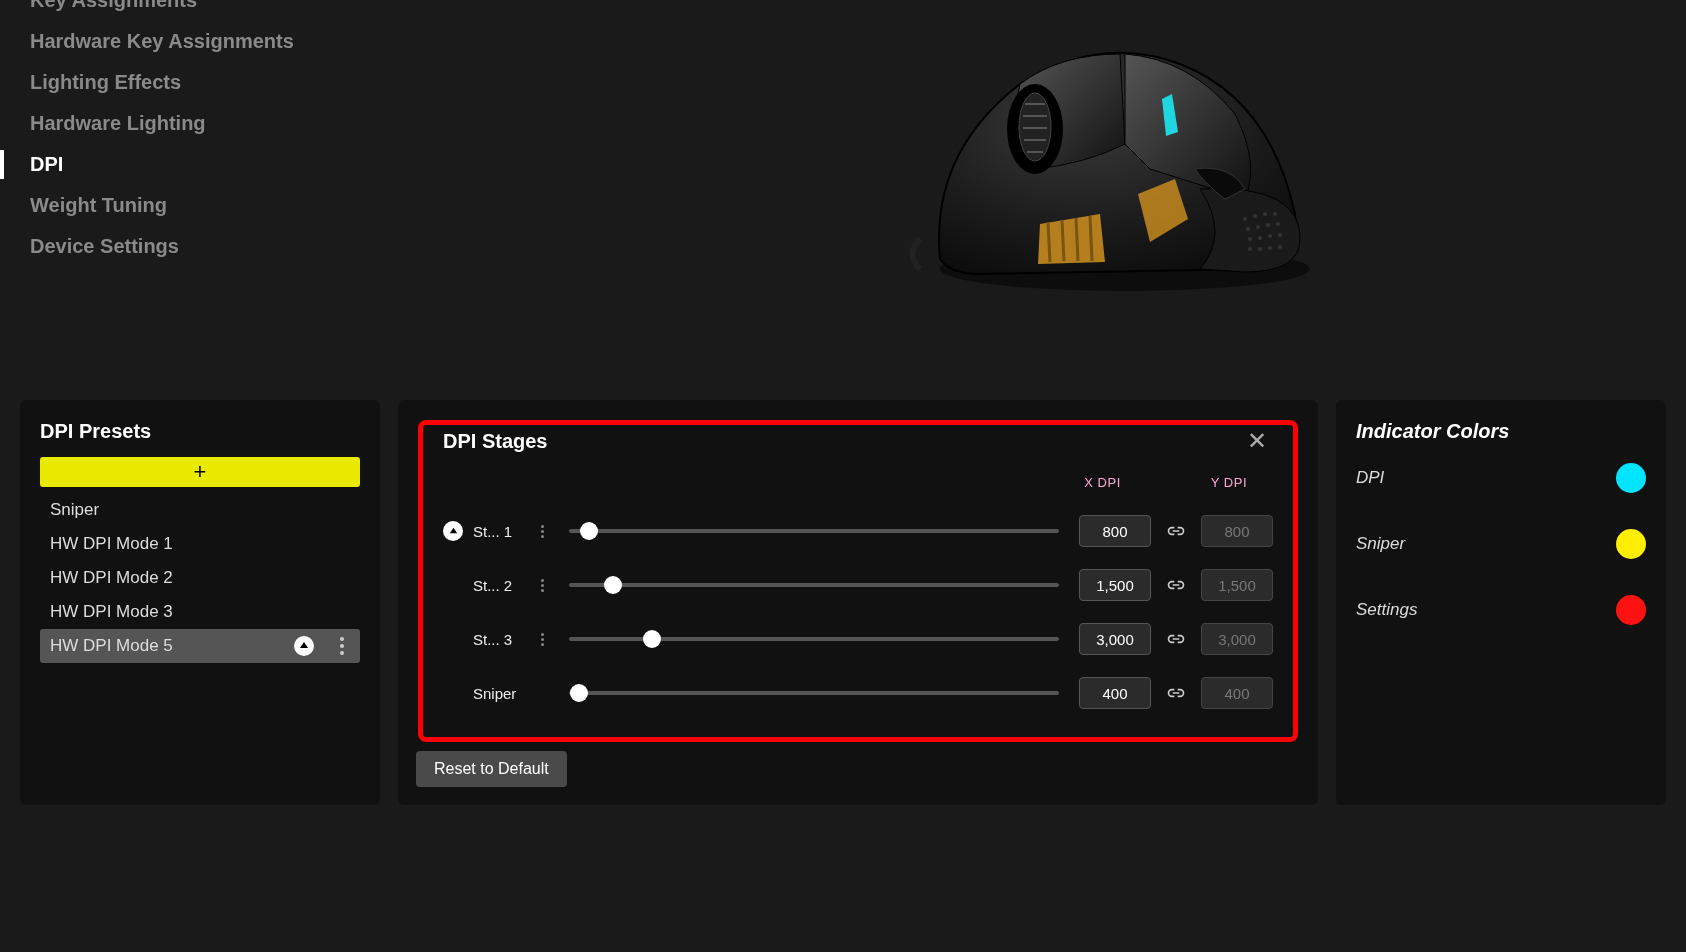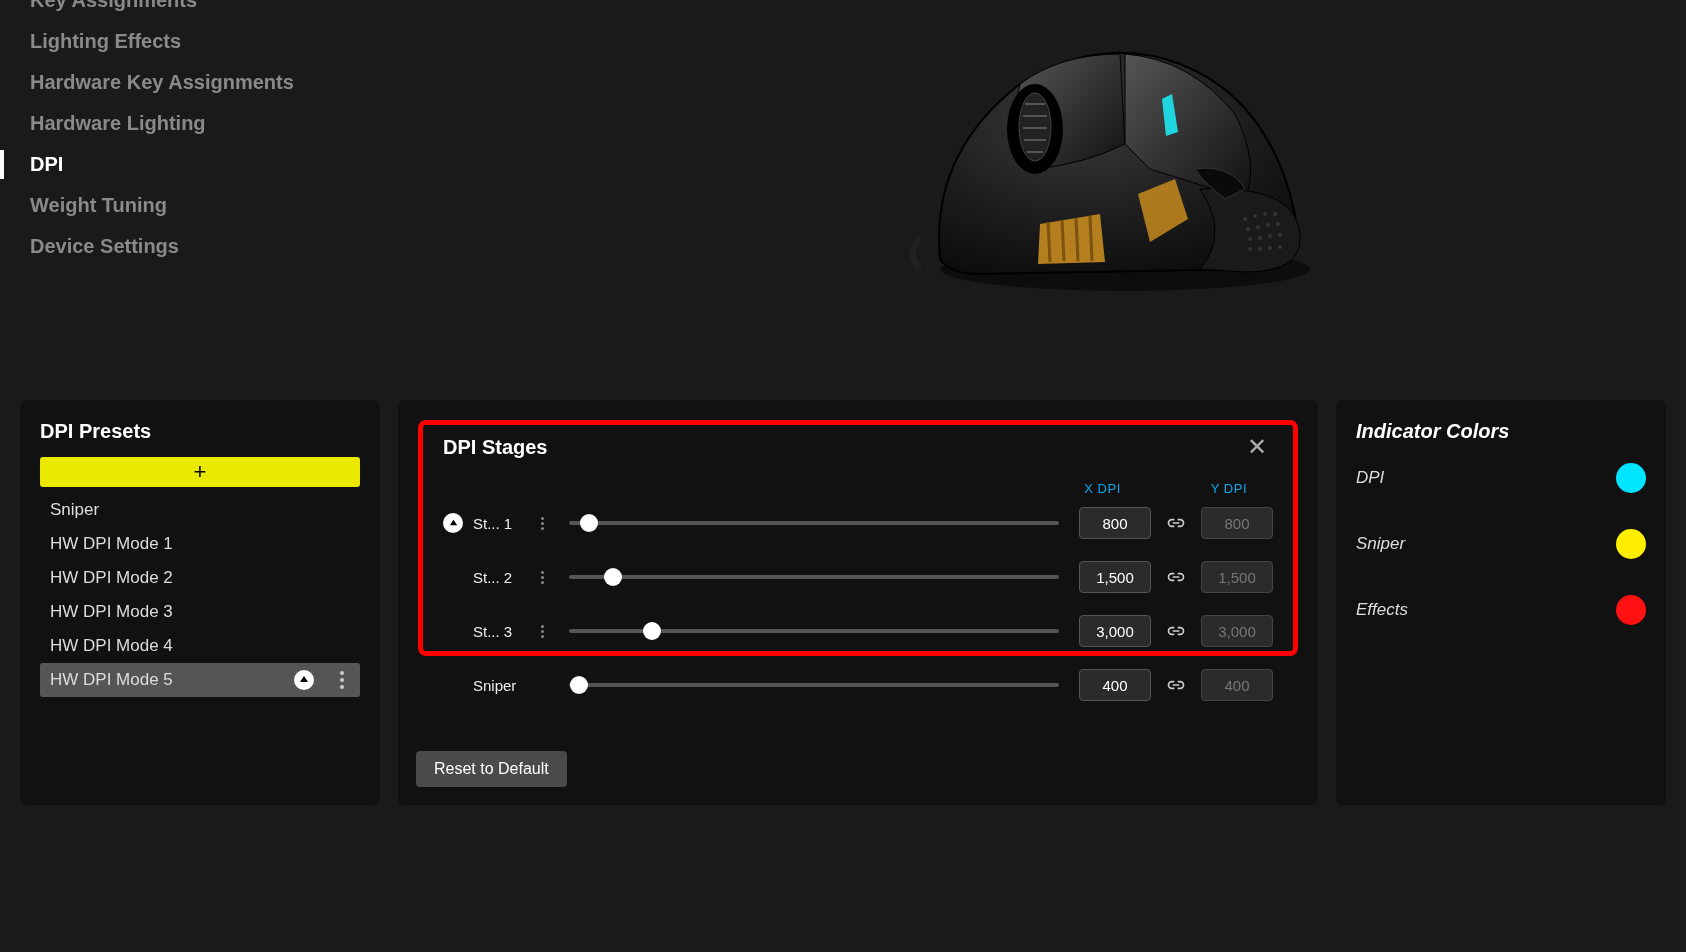--- a/index.html
+++ b/index.html
@@ -157,23 +157,23 @@
     font-size: 24px;
     cursor: pointer;
     line-height: 1;
     padding: 2px 6px;
   }
   .col-headers {
     display: flex;
     justify-content: flex-end;
     gap: 90px;
     padding-right: 26px;
-    color: #0ea5e9;
+    color: #f9a8d4;
     font-size: 13px;
-    margin-bottom: 10px;
+    margin-bottom: 24px;
     letter-spacing: 0.5px;
   }
 
   .stage-row {
     display: flex;
     align-items: center;
     gap: 10px;
     margin-bottom: 20px;
     height: 34px;
   }
@@ -265,24 +265,24 @@
     bottom: 18px;
     padding: 9px 18px;
     background: #4a4a4a;
     border: none;
     color: #fff;
     font-size: 16px;
     border-radius: 4px;
     cursor: pointer;
   }
   .stages-inner {
-    height: 236px;
+    height: 322px;
     border: 5px solid #ff0000;
     border-radius: 8px;
-    padding: 8px 20px;
+    padding: 2px 20px;
     position: relative;
   }
 
   
   .colors-panel {
     width: 330px;
     flex-shrink: 0;
     font-style: italic;
   }
   .color-row {
@@ -302,22 +302,22 @@
     cursor: pointer;
   }
 </style>
 </head>
 <body>
 
 <div class="app">
 
   <div class="sidenav">
     <div class="sidenav-item" style="margin-top:-10px;">Key Assignments</div>
+    <div class="sidenav-item">Hardware Key Assignments</div>
     <div class="sidenav-item">Lighting Effects</div>
-    <div class="sidenav-item">Hardware Key Assignments</div>
     <div class="sidenav-item">Hardware Lighting</div>
     <div class="sidenav-item active">DPI</div>
     <div class="sidenav-item">Weight Tuning</div>
     <div class="sidenav-item">Device Settings</div>
   </div>
 
   <div class="mouse-illustration">
     <svg viewBox="0 0 420 280" width="420" height="280">
       <defs>
         <radialGradient id="body" cx="40%" cy="30%" r="80%">
@@ -398,23 +398,20 @@
           </div>
         <div class="preset-item">
             <span>HW DPI Mode 1</span>
           </div>
         <div class="preset-item">
             <span>HW DPI Mode 2</span>
           </div>
         <div class="preset-item">
             <span>HW DPI Mode 3</span>
           </div>
-        <div class="preset-item">
-            <span>HW DPI Mode 4</span>
-          </div>
         <div class="preset-item selected">
           <span>HW DPI Mode 5</span>
           <span class="preset-chevron">
             <svg width="12" height="12" viewBox="0 0 12 12">
                 <path d="M6 2 L10 8 L2 8 Z" fill="#000"></path>
               </svg>
           </span>
           <span class="preset-kebab">
               <span></span>
               <span></span>
@@ -535,20 +532,20 @@
       <div class="panel-title">Indicator Colors</div>
       <div class="color-row">
         <span class="color-label">DPI</span>
         <span class="color-swatch" style="background:#00e5ff"></span>
       </div>
       <div class="color-row">
         <span class="color-label">Sniper</span>
         <span class="color-swatch" style="background:#ffee00"></span>
       </div>
       <div class="color-row">
-        <span class="color-label">Effects</span>
+        <span class="color-label">Settings</span>
         <span class="color-swatch" style="background:#ff1111"></span>
       </div>
     </div>
 
   </div>
 
 </div>
 
 </body></html>

